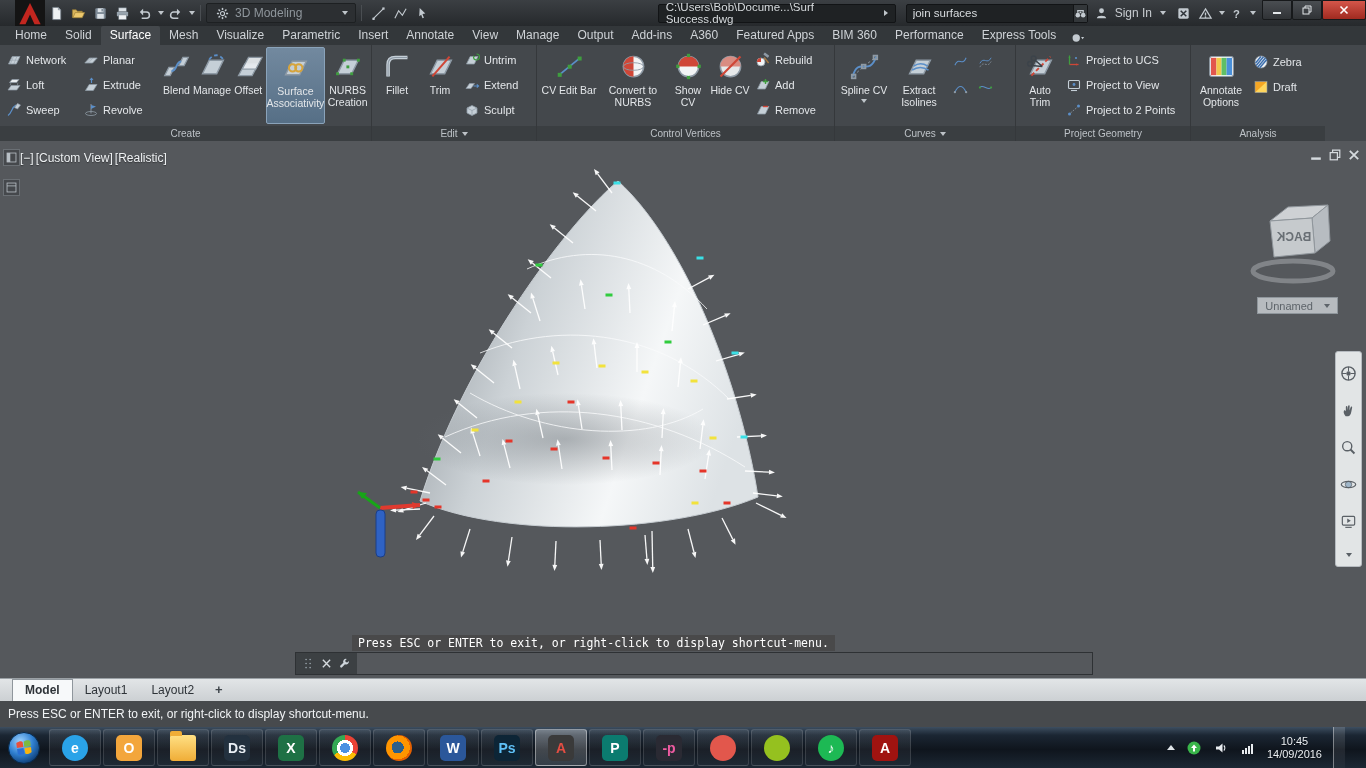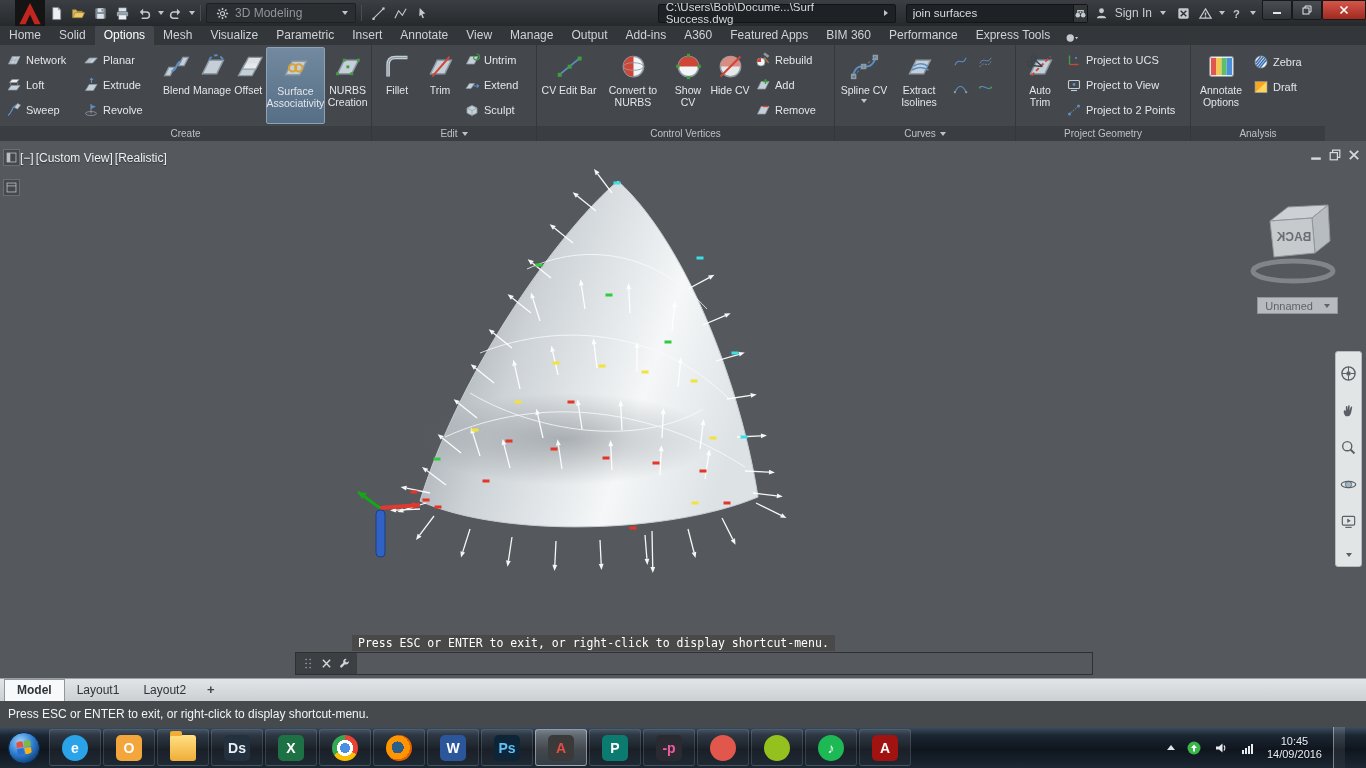--- a/index.html
+++ b/index.html
@@ -25,21 +25,21 @@
   .search-btn{width:22px;height:17px;display:flex;align-items:center;justify-content:center;background:#33373a;border-left:1px solid #121416;}
   .search-btn svg{width:13px;height:13px;}
   .signin{display:flex;align-items:center;gap:5px;padding:0 6px;}
   .winbtns{display:flex;margin-left:6px;height:26px;}
   .winbtn{width:30px;height:20px;display:flex;align-items:center;justify-content:center;border:1px solid #17191b;background:linear-gradient(#4a4e52,#303336);border-radius:0 0 2px 2px;}
   .winbtn svg{width:10px;height:10px;}
   .winbtn.close{width:44px;background:linear-gradient(#d4564a,#a02a20);}
 
   
   .ribbon-tabs{position:absolute;top:26px;left:0;width:100%;height:19px;background:#33373a;
-    display:flex;align-items:flex-end;padding-left:0;}
+    display:flex;align-items:flex-end;padding-left:6px;}
   .rtab{padding:2px 9px 3px;font-size:12px;color:#cfd3d7;white-space:nowrap;}
   .rtab.active{background:#44484c;color:#ffffff;border-radius:2px 2px 0 0;}
   .tabopt{margin-left:6px;display:flex;align-items:center;}
   .tabopt svg{width:14px;height:14px;}
 
   
   .ribbon{position:absolute;top:45px;left:0;width:100%;height:96px;background:#44484c;display:flex;}
   .panel{display:flex;flex-direction:column;border-right:1px solid #35383b;height:96px;}
   .panel-body{flex:1;display:flex;align-items:stretch;padding:2px 3px;gap:2px;}
   .panel-label{height:15px;background:#3a3e41;color:#bdc2c7;font-size:10px;text-align:center;line-height:15px;
@@ -86,21 +86,21 @@
   .cmd-left{background:#3c4043;display:flex;align-items:center;gap:5px;padding:0 6px;}
   .cmd-left svg{width:13px;height:13px;display:block;}
   .cmd-main{flex:1;background:#f4f5f6;display:flex;align-items:center;gap:5px;padding:0 7px;}
   .cmd-main svg{width:13px;height:13px;}
   .cmd-text{font-weight:bold;font-size:12.5px;color:#141414;letter-spacing:.3px;}
   .cmd-up{margin-left:auto;width:0;height:0;border-left:4.5px solid transparent;border-right:4.5px solid transparent;border-bottom:6px solid #565c62;}
   .cmd-caret{width:0;height:0;border-left:3.5px solid transparent;border-right:3.5px solid transparent;border-top:4px solid #6d767e;}
 
   
   .layoutbar{position:absolute;top:678px;left:0;width:100%;height:23px;
-    background:linear-gradient(#e2e5e7,#ccd0d3);border-top:1px solid #9aa0a5;display:flex;align-items:flex-end;padding-left:4px;}
+    background:linear-gradient(#e2e5e7,#ccd0d3);border-top:1px solid #9aa0a5;display:flex;align-items:flex-end;padding-left:12px;}
   .ltab{padding:3px 12px 4px;font-size:12px;color:#2e3338;}
   .ltab.active{background:#f7f9fa;border:1px solid #8f969c;border-bottom:none;font-weight:bold;}
   .ltab-add{padding:2px 9px 4px;font-size:13px;font-weight:bold;color:#3e444a;}
   .statusbar{position:absolute;top:701px;left:0;width:100%;height:26px;background:#474a4d;
     color:#f2f4f6;font-size:12px;line-height:26px;padding-left:8px;}
 
   
   .taskbar{position:absolute;top:727px;left:0;width:100%;height:41px;display:flex;align-items:center;
     background:linear-gradient(#3d4e60 0%,#1b2633 20%,#0f151d 55%,#1c2834 100%);}
   .start{width:48px;height:41px;display:flex;align-items:center;justify-content:center;}
@@ -277,21 +277,21 @@
             <path d="M1.5 1.5 L8.5 8.5 M8.5 1.5 L1.5 8.5" stroke="#ffffff" stroke-width="1.6"></path>
           </svg>
         </span>
     </div>
   </header>
 
   <nav class="ribbon-tabs">
     <div id="ribbon-tabs" style="display:flex;align-items:flex-end;">
         <div class="rtab">Home</div>
         <div class="rtab">Solid</div>
-        <div class="rtab active">Options</div>
+        <div class="rtab active">Surface</div>
         <div class="rtab">Mesh</div>
         <div class="rtab">Visualize</div>
         <div class="rtab">Parametric</div>
         <div class="rtab">Insert</div>
         <div class="rtab">Annotate</div>
         <div class="rtab">View</div>
         <div class="rtab">Manage</div>
         <div class="rtab">Output</div>
         <div class="rtab">Add-ins</div>
         <div class="rtab">A360</div>

